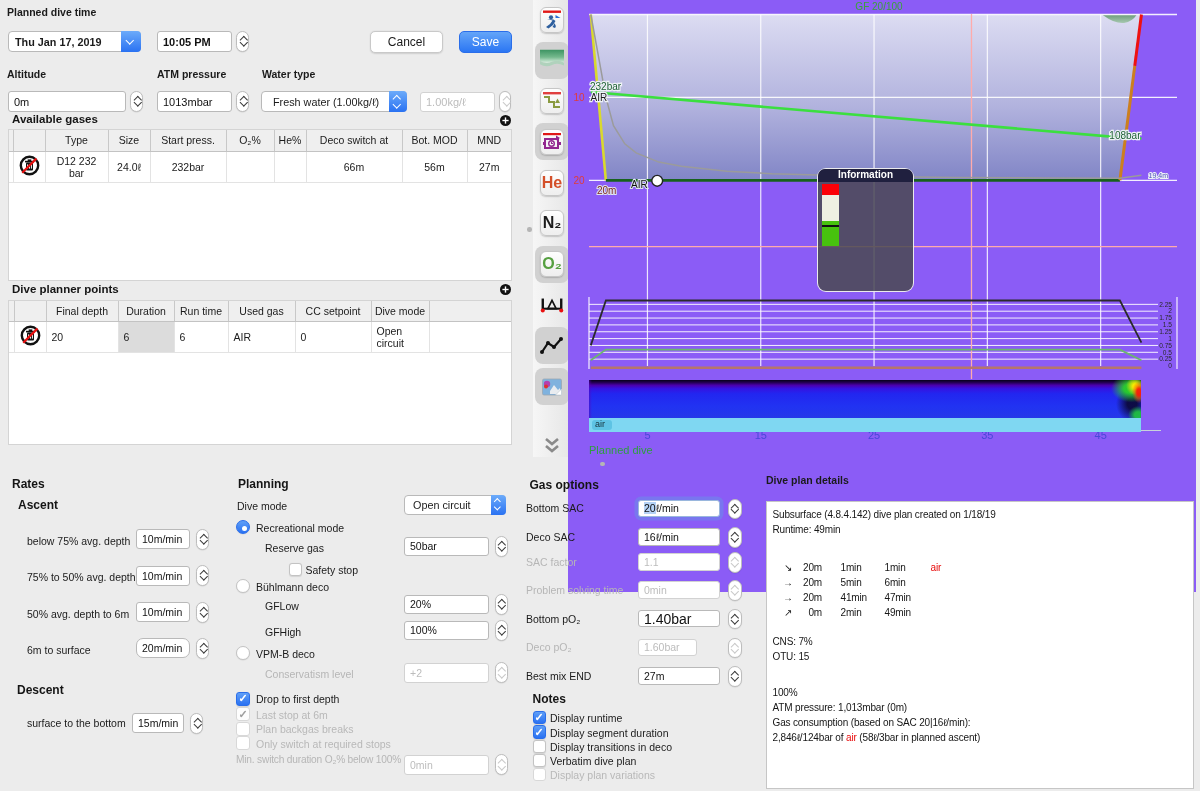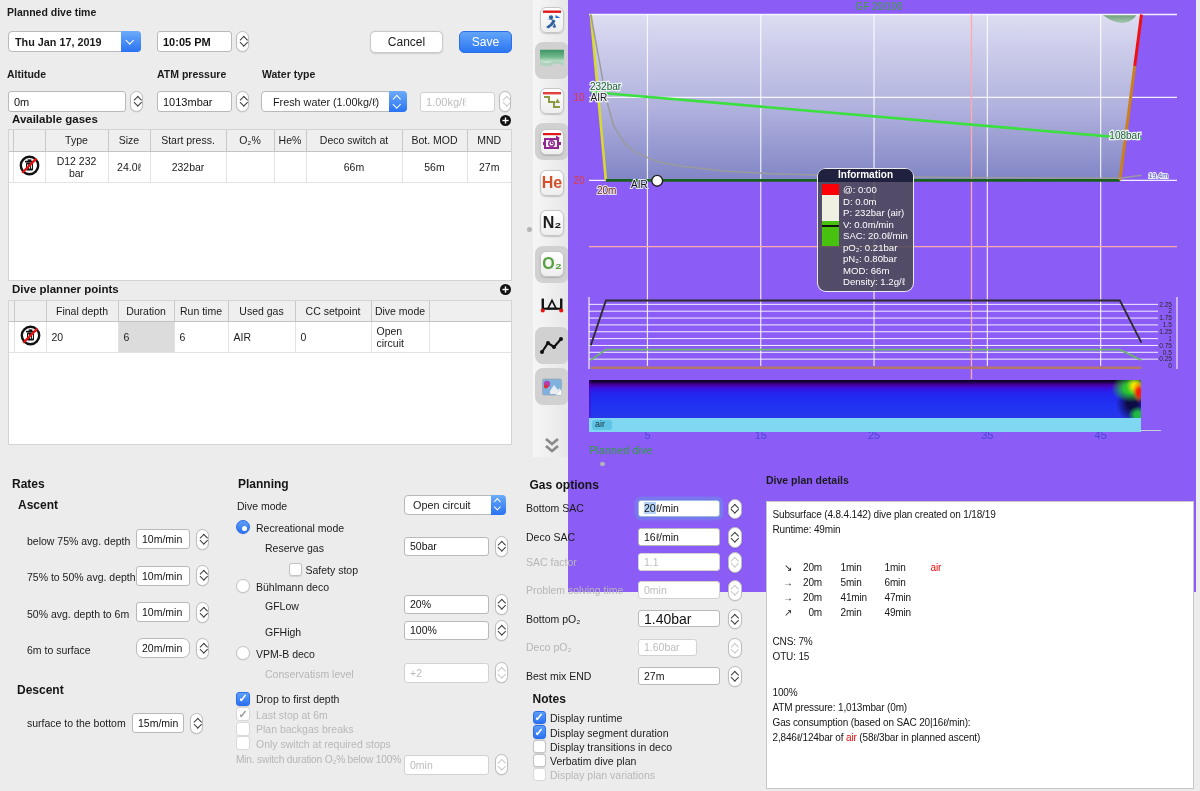--- a/index.html
+++ b/index.html
@@ -451,31 +451,20 @@
     <span class="pill"></span>
     <span class="txt">air</span>
   </div>
   <div id="tooltip">
     <div class="ttl">Information</div>
     <div class="cbar">
         <div class="r"></div>
         <div class="w"></div>
         <div class="g"></div>
       </div>
-    <div class="rows">
-      <div>@: 0:00</div>
-      <div>D: 0.0m</div>
-      <div>P: 232bar (air)</div>
-      <div>V: 0.0m/min</div>
-      <div>SAC: 20.0ℓ/min</div>
-      <div>pO₂: 0.21bar</div>
-      <div>pN₂: 0.80bar</div>
-      <div>MOD: 66m</div>
-      <div>Density: 1.2g/ℓ</div>
-    </div>
   </div>
 </div>
 
 <div class="dot" style="left:600px;top:461.5px;"></div>
 
 <div class="abs" style="left:0;top:468px;width:1200px;height:323px;">
 
   <div class="sect" style="left:12px;top:9px;">Rates</div>
   <div class="sect" style="left:18px;top:30px;">Ascent</div>
 

